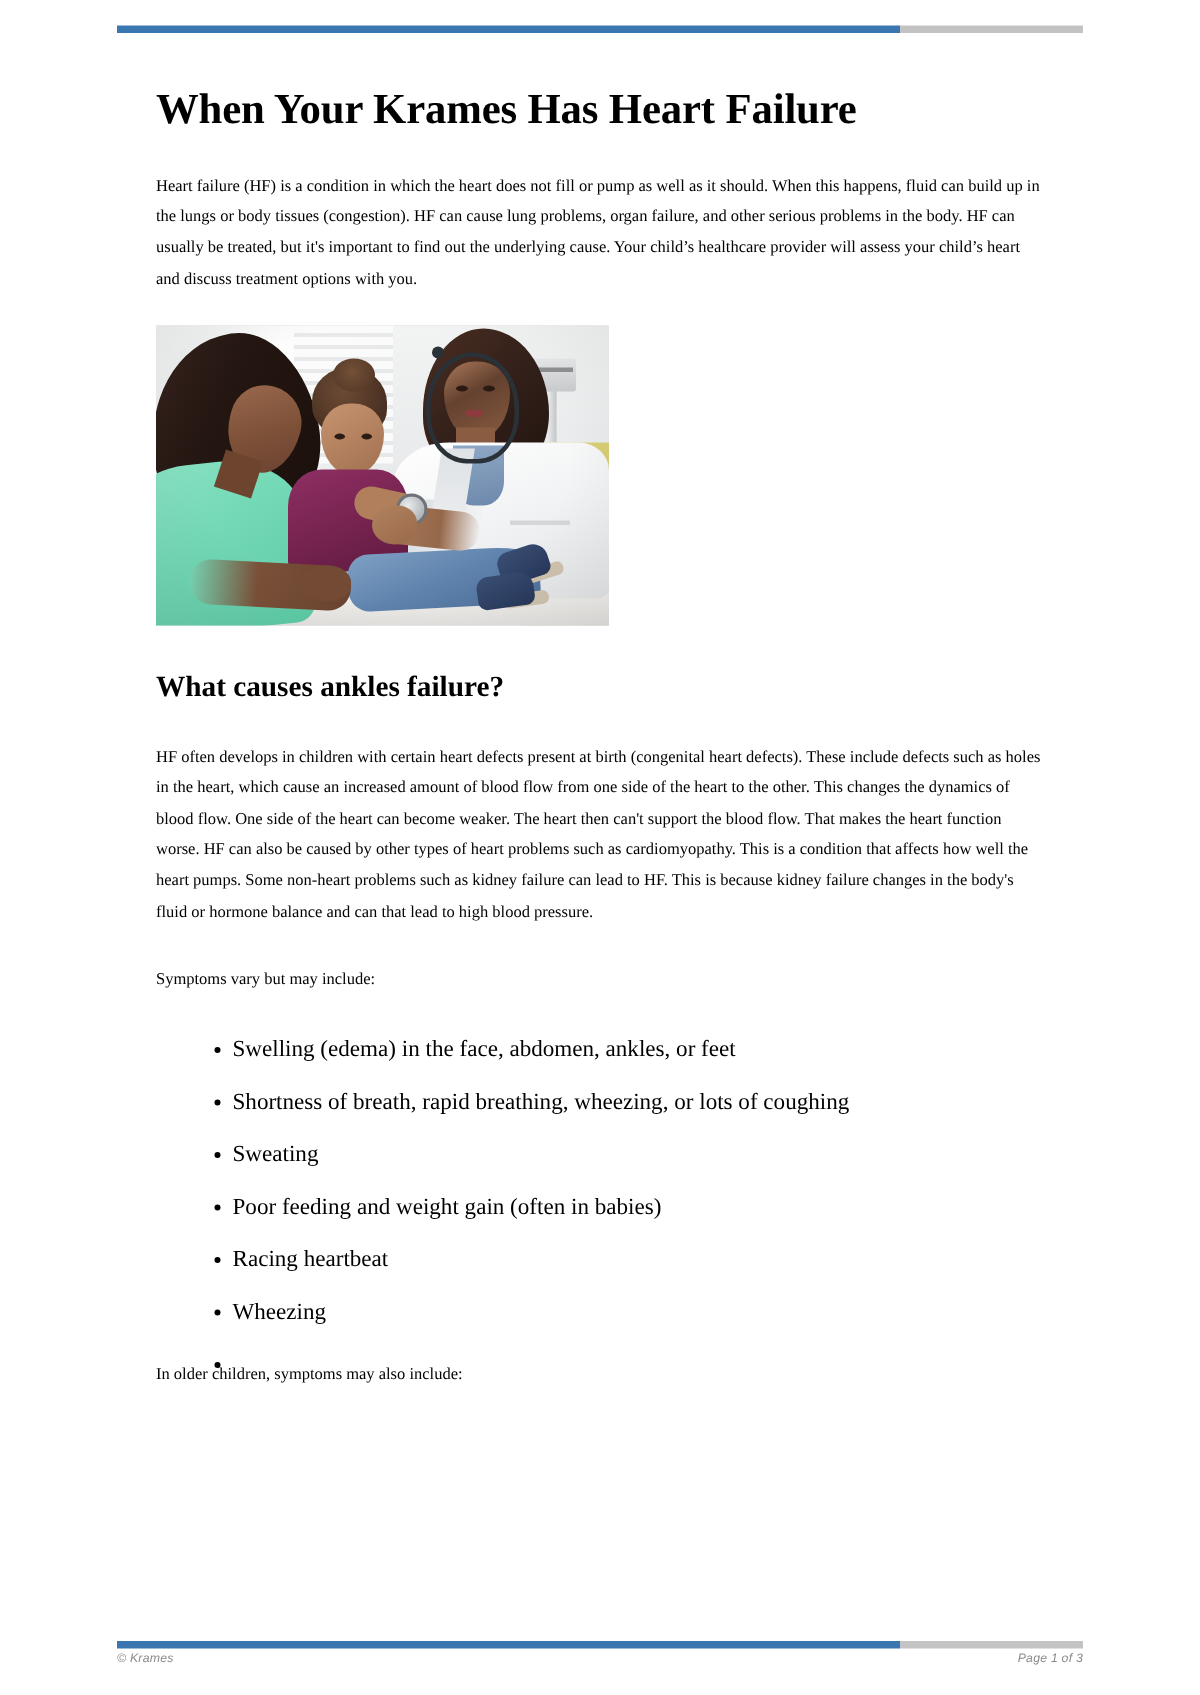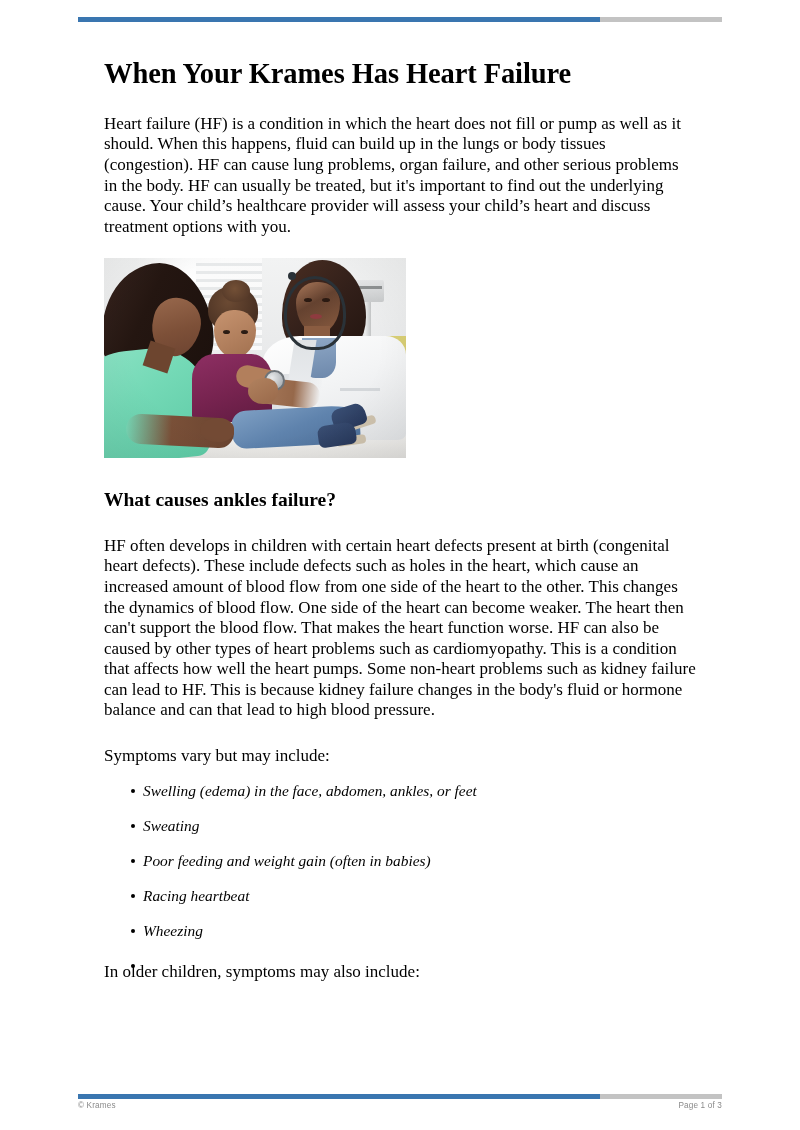--- a/index.html
+++ b/index.html
@@ -58,21 +58,21 @@
   }
 
   .section-heading {
     font-size: 19.5px;
     font-weight: bold;
     margin: 0;
     line-height: 1.2;
   }
 
   p.body-text {
-    font-size: 17px;
+    font-size: 11px;
     line-height: 20.6px;
     margin: 0;
     text-align: left;
   }
 
   .lead-text { padding-top: 23px; }
 
   .photo-wrap {
     margin-top: 21px;
     width: 302px;
@@ -81,24 +81,23 @@
     overflow: hidden;
     background: #cfd2d4;
   }
 
   .heading-causes { padding-top: 30px; }
   .para-causes   { padding-top: 24px; }
   .heading-symptoms { padding-top: 33px; }
   .para-symptoms-intro { padding-top: 25px; }
 
   ul.symptom-list {
-    margin: 0;
+    margin: 12px;
     padding: 14px 0 0 0;
     list-style: none;
-    font-style: italic;
   }
   ul.symptom-list li {
     position: relative;
     font-size: 15.4px;
     line-height: 20.6px;
     padding-left: 39px;
     margin-bottom: 14.4px;
   }
   ul.symptom-list li .bullet-dot {
     position: absolute;
@@ -115,20 +114,21 @@
   
   .footer-row {
     position: absolute;
     left: 78px;
     top: 1101px;
     width: 644px;
     display: flex;
     justify-content: space-between;
     align-items: center;
     font-family: "Liberation Sans", "DejaVu Sans", sans-serif;
+    font-style: italic;
     font-size: 8.2px;
     color: #8a8a8a;
     letter-spacing: 0.15px;
   }
 
   
   .ph { position: absolute; }
 
   .ph-bg-wall {
     left: 0; top: 0; width: 302px; height: 200px;
@@ -447,20 +447,21 @@
     <div class="ph ph-vignette"></div>
   </div>
 
   <h2 class="section-heading heading-causes">What causes ankles failure?</h2>
   <p class="body-text para-causes">HF often develops in children with certain heart defects present at birth (congenital heart defects). These include defects such as holes in the heart, which cause an increased amount of blood flow from one side of the heart to the other. This changes the dynamics of blood flow. One side of the heart can become weaker. The heart then can't support the blood flow. That makes the heart function worse. HF can also be caused by other types of heart problems such as cardiomyopathy. This is a condition that affects how well the heart pumps. Some non-heart problems such as kidney failure can lead to HF. This is because kidney failure changes in the body's fluid or hormone balance and can that lead to high blood pressure.</p>
 
   <p class="body-text para-symptoms-intro">Symptoms vary but may include:</p>
 
   <ul class="symptom-list">
     <li><span class="bullet-dot"></span><span>Swelling (edema) in the face, abdomen, ankles, or feet</span></li>
+    <li><span class="bullet-dot"></span><span>Shortness of breath, rapid breathing, wheezing, or lots of coughing</span></li>
     <li><span class="bullet-dot"></span><span>Sweating</span></li>
     <li><span class="bullet-dot"></span><span>Poor feeding and weight gain (often in babies)</span></li>
     <li><span class="bullet-dot"></span><span>Racing heartbeat</span></li>
     <li><span class="bullet-dot"></span><span>Wheezing</span></li>
     <li><span class="bullet-dot"></span></li>
   </ul>
 
   <p class="body-text para-older">In older children, symptoms may also include:</p>
 
 </div>

